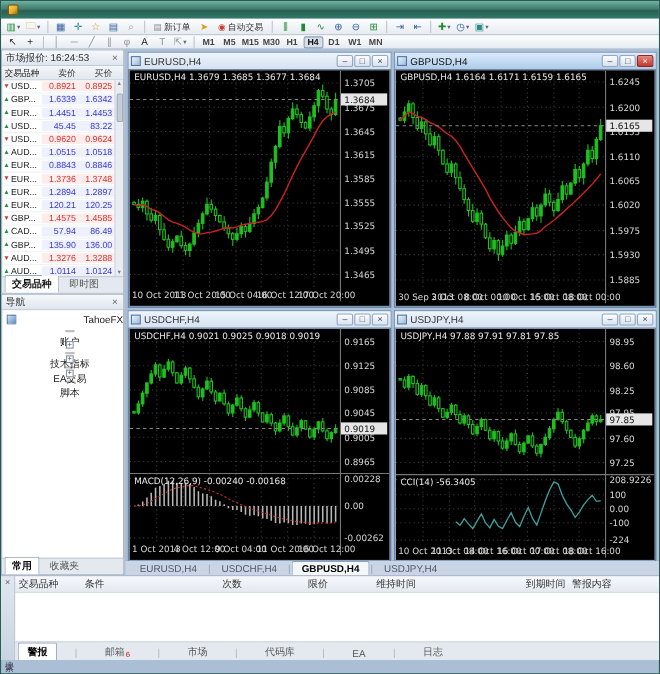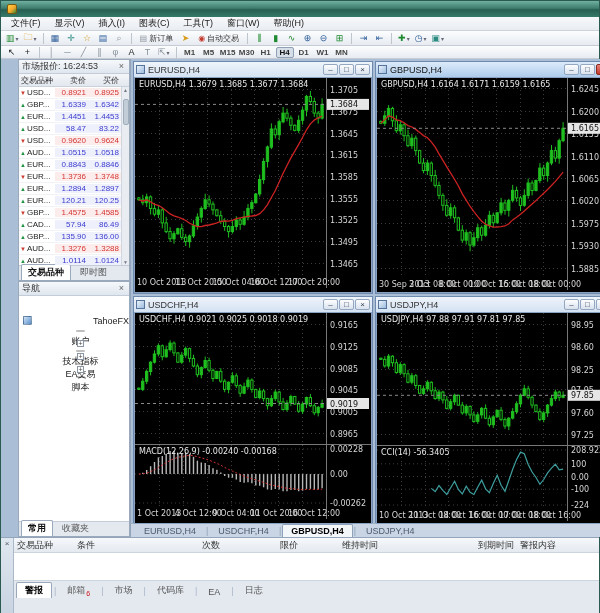--- a/index.html
+++ b/index.html
@@ -28,21 +28,21 @@
     font-size:9px; color:#3b5b80; padding:0 1px; border:1px solid transparent; border-radius:2px; }
   .tbtn.lbl { color:#333; gap:2px; padding:0 3px; }
   .drop { font-size:6px; color:#667; margin-left:1px; }
   .ic-green { color:#1f8a2f; } .ic-gold { color:#d89c1a; } .ic-red { color:#c23a2e; }
   .ic-blue { color:#33629c; } .ic-teal { color:#2a8b80; } .ic-gray { color:#8a929c; }
   .tfbtn { min-width:18px; height:11px; display:flex; align-items:center; justify-content:center;
     font-size:8px; font-weight:bold; color:#444; border:1px solid transparent; }
   .tfbtn.active { background:#d6dee8; border:1px solid #8fa0b4; border-radius:2px; color:#111; }
 
   
-  .workspace { flex:0 0 478px; height:478px; display:flex; background:#aabfd6;padding-left:17px; }
+  .workspace { flex:0 0 478px; height:478px; display:flex; background:#aabfd6; }
   .leftcol { width:113px; flex:0 0 113px; display:flex; flex-direction:column; background:#d2dae4; border-right:1px solid #93a5ba; }
 
   .panel { background:#fff; border:1px solid #9aa9bc; display:flex; flex-direction:column; }
   .panel-title { height:14px; flex:0 0 14px; display:flex; align-items:center; justify-content:space-between;
     padding:0 3px; background:linear-gradient(180deg,#f6f8fb,#dfe6ee); border-bottom:1px solid #c3ccd8; color:#333; }
   .panel-close { color:#666; font-size:9px; line-height:1; padding:0 2px; }
   .panel-tabs { height:15px; flex:0 0 15px; display:flex; align-items:flex-end; gap:1px; padding:0 2px;
     background:#e4e9f0; border-top:1px solid #c3ccd8; }
   .ptab { padding:1px 6px; color:#555; border:1px solid transparent; border-bottom:none; }
   .ptab.active { background:#fff; border-color:#9aa9bc; color:#111; font-weight:bold; border-radius:2px 2px 0 0; }
@@ -57,21 +57,21 @@
   .mw-sym { width:36px; flex:0 0 36px; display:flex; align-items:center; gap:1px; padding-left:1px; color:#222; }
   .arr { font-size:6px; line-height:1; }
   .arr.up { color:#1d9440; } .arr.down { color:#cf3b30; }
   .mw-bid,.mw-ask { width:33px; flex:0 0 33px; text-align:right; padding-right:2px; }
   .pr-up { color:#3a3ace; background:#eef0fb; } .pr-down { color:#d23430; background:#fdecec; }
   .mw-scroll { position:absolute; right:0; top:0; bottom:0; width:8px; background:#e9edf2; border-left:1px solid #cfd6de;
     display:flex; flex-direction:column; align-items:center; justify-content:space-between; font-size:5px; color:#778; }
   .mw-thumb { width:6px; height:26px; background:#c3cdd8; border:1px solid #9fadbd; border-radius:2px; margin-top:2px; }
 
   
-  .nav { flex:1;gap:16px; }
+  .nav { flex:1; }
   .tree { flex:1; padding:2px 0; font-size:9px; color:#222; }
   .tnode { height:13px; display:flex; align-items:center; gap:3px; padding-left:4px; white-space:nowrap;justify-content:space-between; }
   .tnode.child { padding-left:13px;flex-direction:column; }
   .texp { width:7px; height:7px; border:1px solid #8a96a5; font-size:7px; line-height:5px; text-align:center; color:#444; background:#fff; }
   .ticon { width:9px; height:9px; border-radius:1px; border:1px solid rgba(0,0,0,.25); }
   .ticon.root { background:linear-gradient(135deg,#cfe3f7,#5b8fc9); }
   .ticon.acct { background:linear-gradient(135deg,#ffe08a,#d89c1a); }
   .ticon.ind  { background:linear-gradient(135deg,#bff0b8,#3d9a3d); }
   .ticon.ea   { background:linear-gradient(135deg,#bfeff0,#3a9aa0); }
   .ticon.scr  { background:linear-gradient(135deg,#f0e2bf,#b08d4a); }
@@ -106,45 +106,36 @@
   .terminal { flex:0 0 77px; height:77px; display:flex; background:#fff; border-top:1px solid #93a5ba; }
   .term-strip { width:13px; flex:0 0 13px; background:linear-gradient(180deg,#dfe7f0,#c9d4e1); border-right:1px solid #aab8c9;
     display:flex; flex-direction:column; align-items:center; gap:2px; padding:1px 0; }
   .term-strip .x { font-size:8px; color:#556; }
   .term-strip .vtxt { writing-mode:vertical-rl; font-size:8px; color:#445; letter-spacing:1px; margin-top:auto; margin-bottom:2px; }
   .term-main { flex:1; display:flex; flex-direction:column; }
   .term-head { height:15px; flex:0 0 15px; display:flex; align-items:center; background:linear-gradient(180deg,#f6f8fb,#e4e9f0);
     border-bottom:1px solid #ccd4de; color:#333; }
   .tcol { padding:1px 3px; white-space:nowrap; overflow:hidden; }
   .term-body { flex:1; background:#fff; }
-  .term-tabs { height:34px; flex:0 0 16px; display:flex; align-items:flex-end; gap:2px; padding:16px 2px;
+  .term-tabs { height:34px; flex:0 0 16px; display:flex; align-items:flex-end; gap:16px; padding:0 2px;
     background:#e4e9f0; border-top:1px solid #ccd4de; }
   .ttab { padding:1px 8px; color:#555; display:flex; align-items:flex-end; gap:1px; border:1px solid transparent; border-bottom:none; }
   .ttab.active { background:#fff; border-color:#9aa9bc; color:#000; font-weight:bold; border-radius:2px 2px 0 0; }
   .badge { color:#cc1111; font-size:7px; line-height:1; }
   .ttsep { color:#aab6c4; padding-bottom:2px; }
 </style>
 </head>
 <body>
 
 <div class="app">
 
   <div class="titlebar">
     <span class="appicon"></span>
   </div>
 
-  <div class="menubar">
-      <span class="menu-item">文件(F)</span>
-      <span class="menu-item">显示(V)</span>
-      <span class="menu-item">插入(I)</span>
-      <span class="menu-item">图表(C)</span>
-      <span class="menu-item">工具(T)</span>
-      <span class="menu-item">窗口(W)</span>
-      <span class="menu-item">帮助(H)</span>
-    </div>
 
   <div class="tb tb1">
     <span class="tbtn">
         <span class="ic-green">▥</span>
         <span class="drop">▾</span>
       </span>
     <span class="tbtn">
         <span class="ic-gold">🗀</span>
         <span class="drop">▾</span>
       </span>
@@ -301,21 +292,21 @@
                 <span>EUR...</span>
               </span>
               <span class="mw-bid pr-up">1.4451</span>
               <span class="mw-ask pr-up">1.4453</span>
             </div>
             <div class="mw-row">
               <span class="mw-sym">
                 <span class="arr up">▲</span>
                 <span>USD...</span>
               </span>
-              <span class="mw-bid pr-up">58.47</span>
+              <span class="mw-bid pr-up">45.45</span>
               <span class="mw-ask pr-up">83.22</span>
             </div>
             <div class="mw-row">
               <span class="mw-sym">
                 <span class="arr down">▼</span>
                 <span>USD...</span>
               </span>
               <span class="mw-bid pr-down">0.9620</span>
               <span class="mw-ask pr-down">0.9624</span>
             </div>

